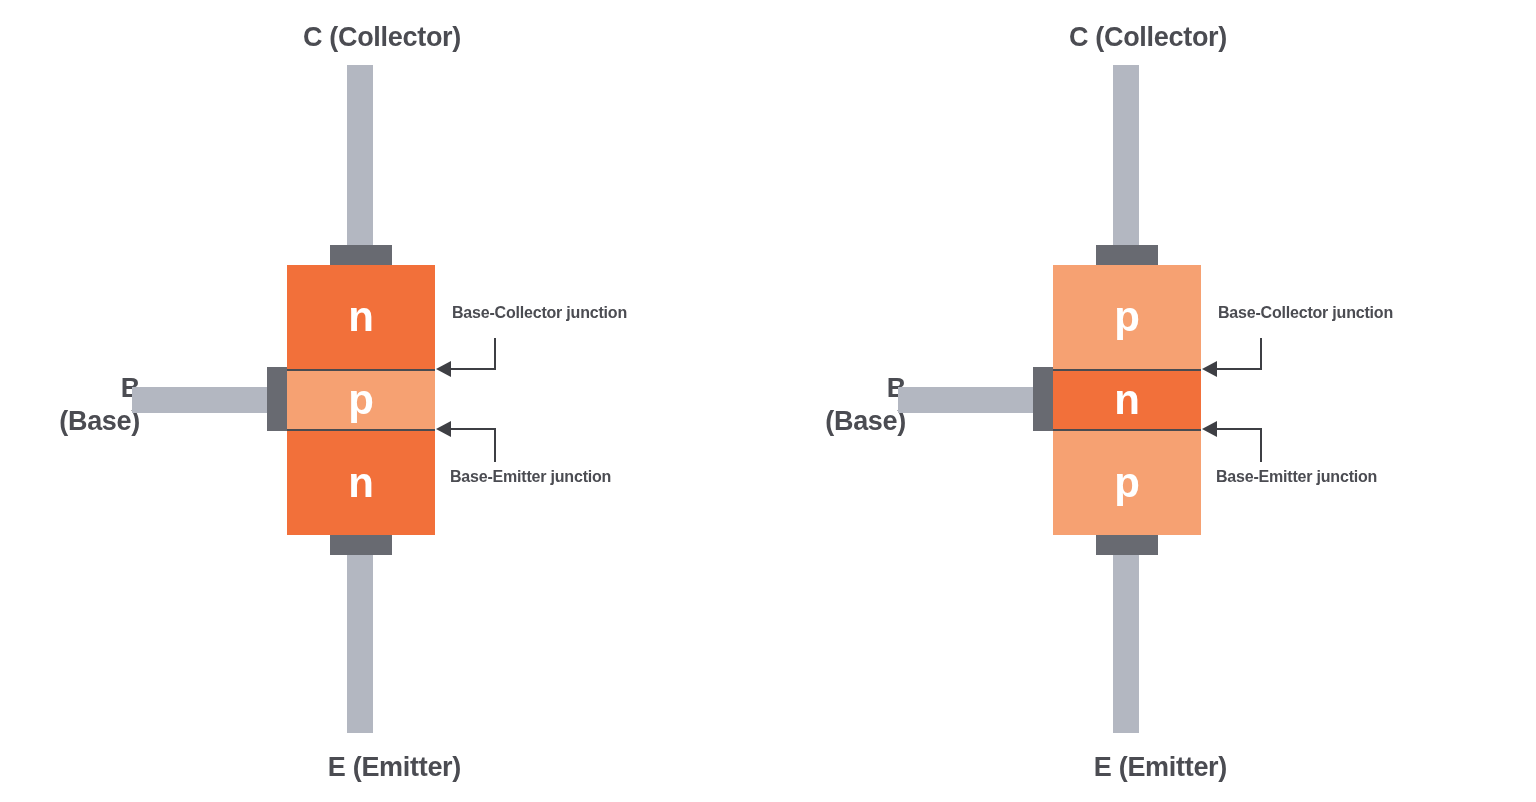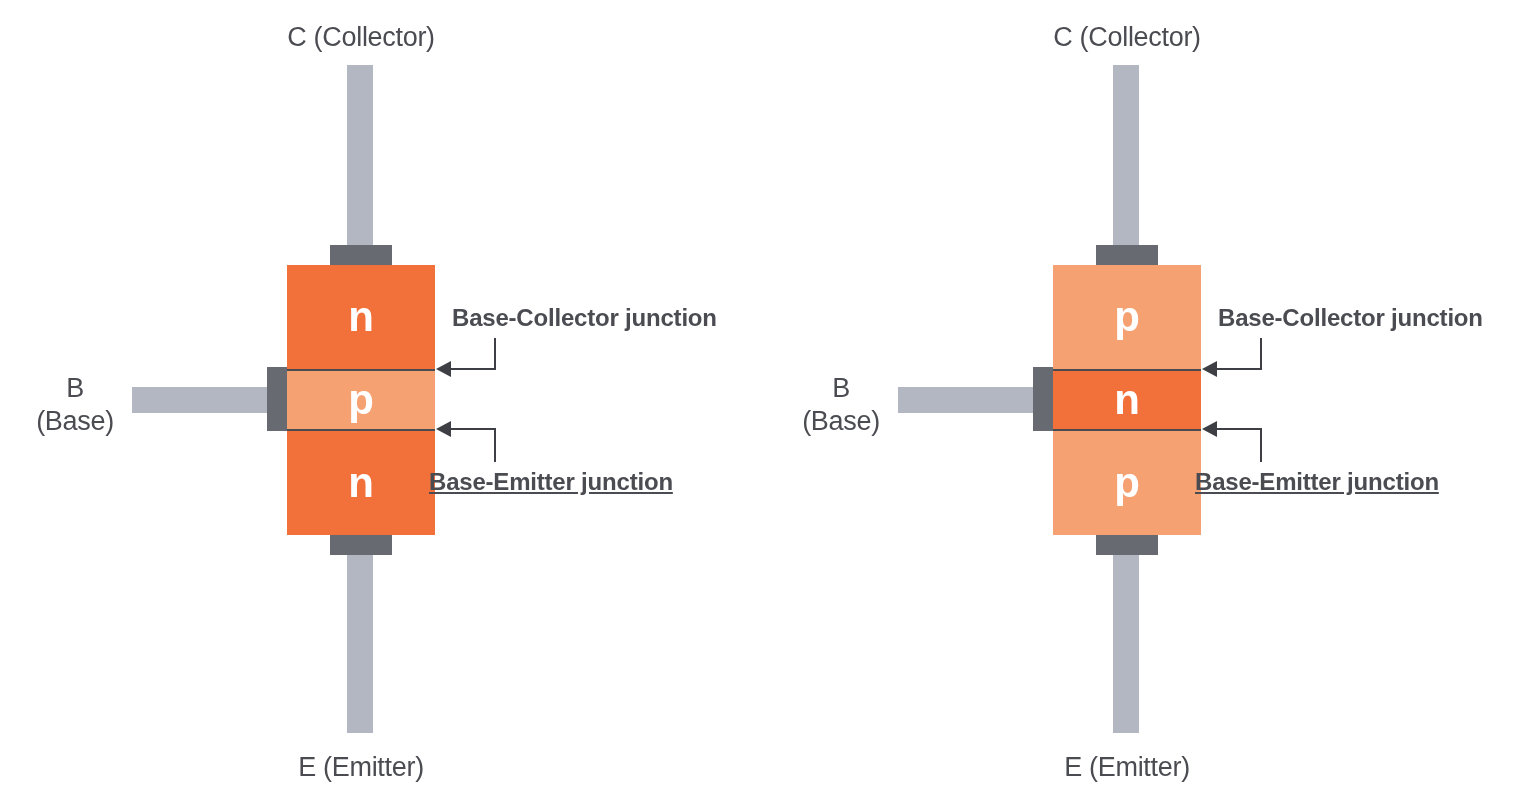--- a/index.html
+++ b/index.html
@@ -8,22 +8,22 @@
     background: #ffffff; overflow: hidden;
     font-family: "Liberation Sans", "DejaVu Sans", sans-serif;
     color: #4b4c52;
   }
   .transistor { position: absolute; top: 0; width: 770px; height: 802px; }
   .t-left  { left: 0; }
   .t-right { left: 766px; }
 
   
   .term-label {
-    position: absolute; font-size: 27px; font-weight: 400;
-    color: #4b4c52; text-align: center; letter-spacing: -0.3px;
+    position: absolute; font-size: 27px; font-weight: 700;
+    color: #4b4c52; text-align: right; letter-spacing: -0.3px;
   }
   .c-label { left: 261px; top: 22px;  width: 200px; }
   .e-label { left: 261px; top: 752px; width: 200px; }
   .b-label { left: 10px;  top: 372px; width: 130px; line-height: 33px; }
   .b-label span { display: block; }
 
   
   .lead { position: absolute; background: #b3b7c1; }
   .lead-top    { left: 347px; top: 65px;  width: 26px;  height: 180px; }
   .lead-bottom { left: 347px; top: 555px; width: 26px;  height: 178px; }
@@ -46,25 +46,25 @@
   }
   .region.outer { height: 104px; flex: 0 0 auto; }
   .region.mid   { height: 58px;  flex: 0 0 auto; }
   .region.last  { flex: 1 1 auto; }
   .region.dark  { background: #f2703a; }
   .region.light { background: #f6a172; }
   .jline { height: 2px; flex: 0 0 auto; background: #4a4b50; }
 
   
   .junction-label {
-    position: absolute; font-size: 24px; font-weight: 700;
+    position: absolute; font-size: 16px; font-weight: 700;
     color: #4b4c52; white-space: nowrap; letter-spacing: -0.2px;
   }
   .bc-label { left: 452px; top: 304px; }
-  .be-label { left: 429px; top: 468px; text-decoration: underline; }
+  .be-label { left: 450px; top: 468px; }
 
   .aline { position: absolute; background: #3e3f44; }
   .bc-v { left: 494px; top: 338px; width: 2px;  height: 31px; }
   .bc-h { left: 448px; top: 368px; width: 48px; height: 2px; }
   .be-h { left: 448px; top: 428px; width: 48px; height: 2px; }
   .be-v { left: 494px; top: 428px; width: 2px;  height: 34px; }
 
   .arrowhead {
     position: absolute; width: 0; height: 0;
     border-top: 8px solid transparent;

